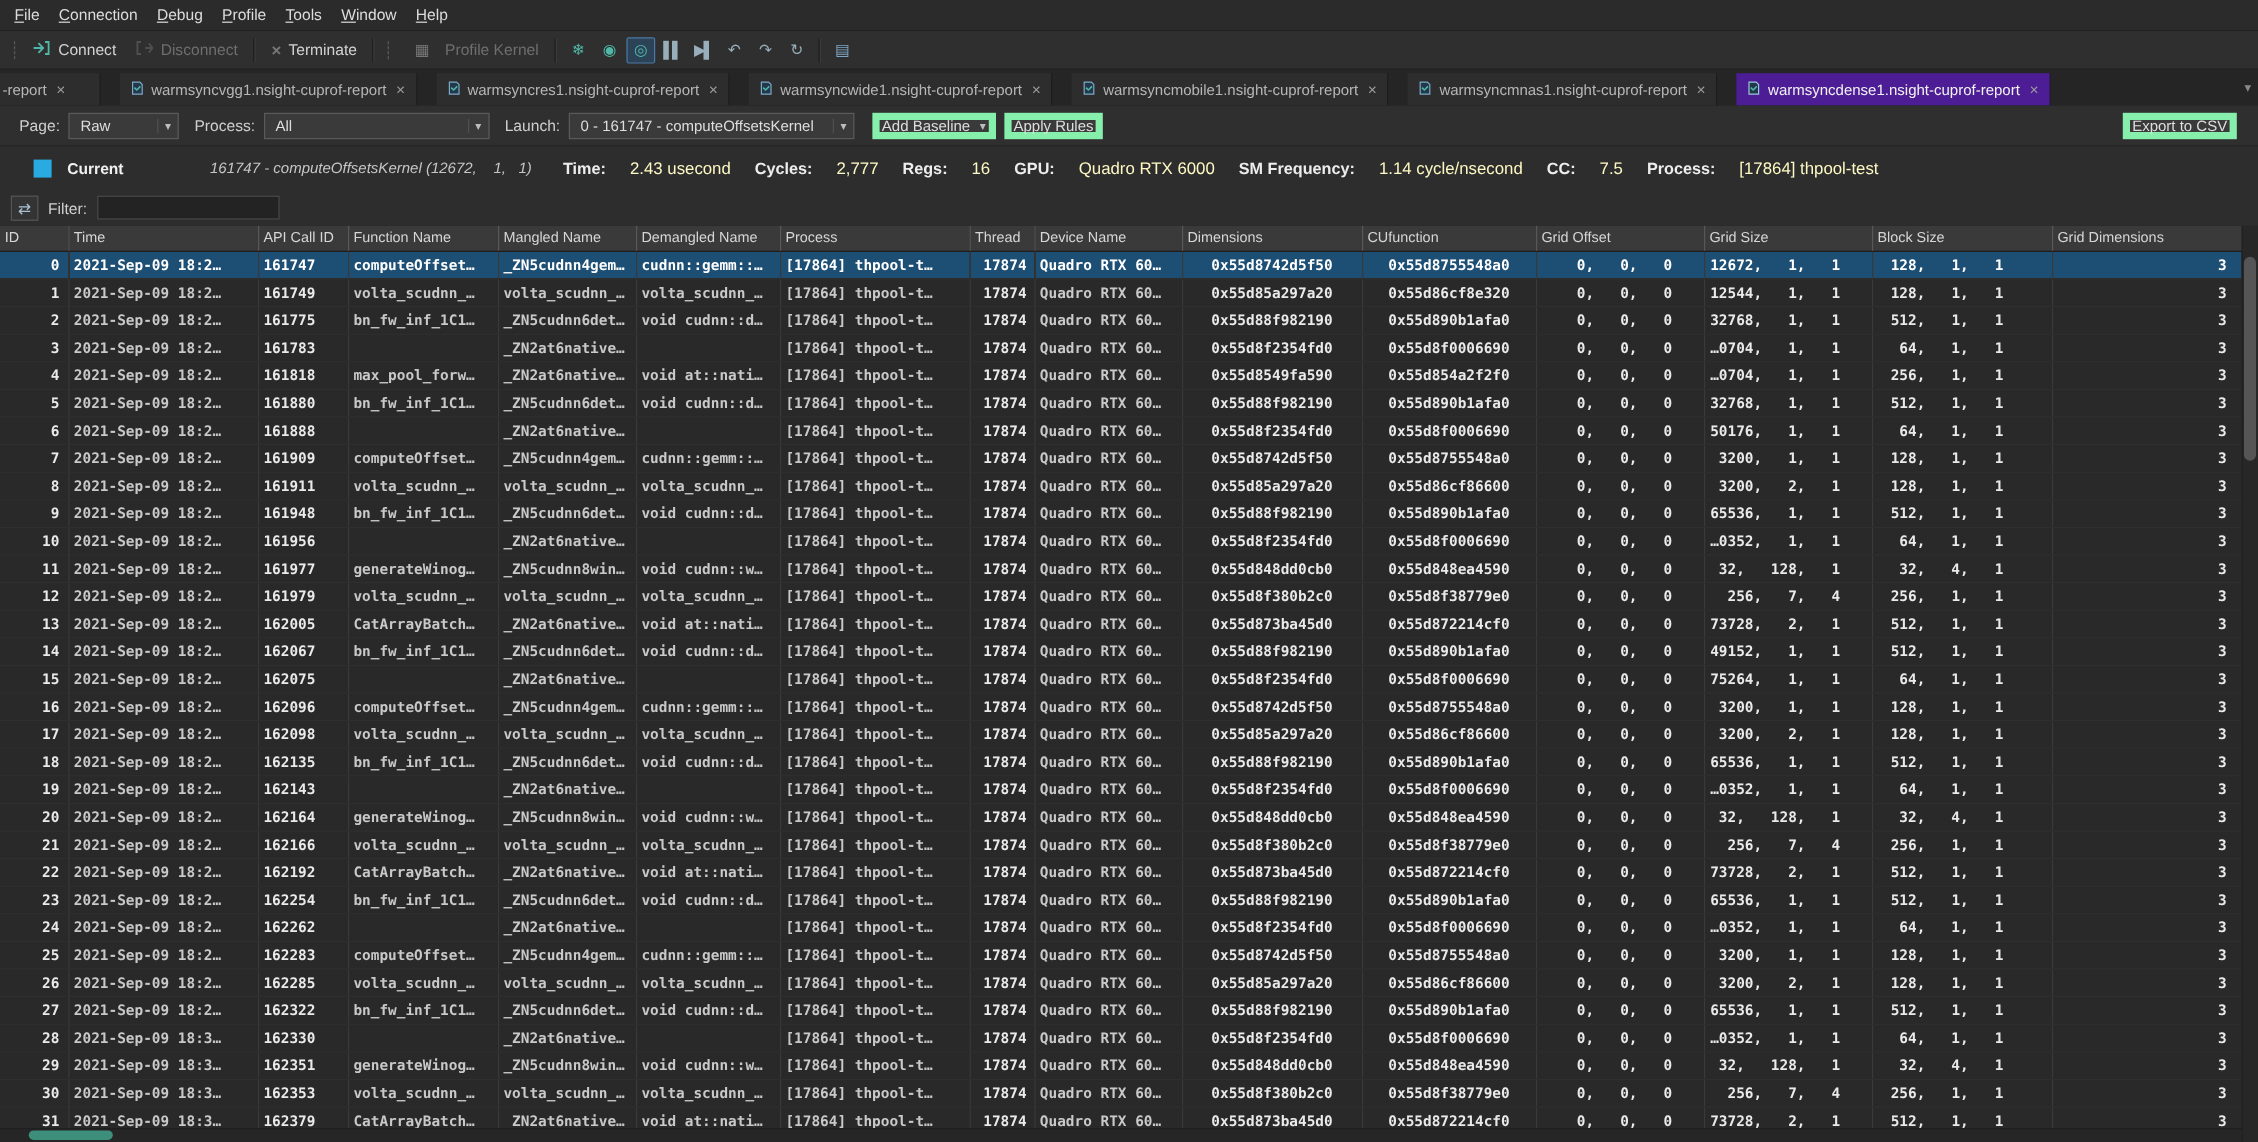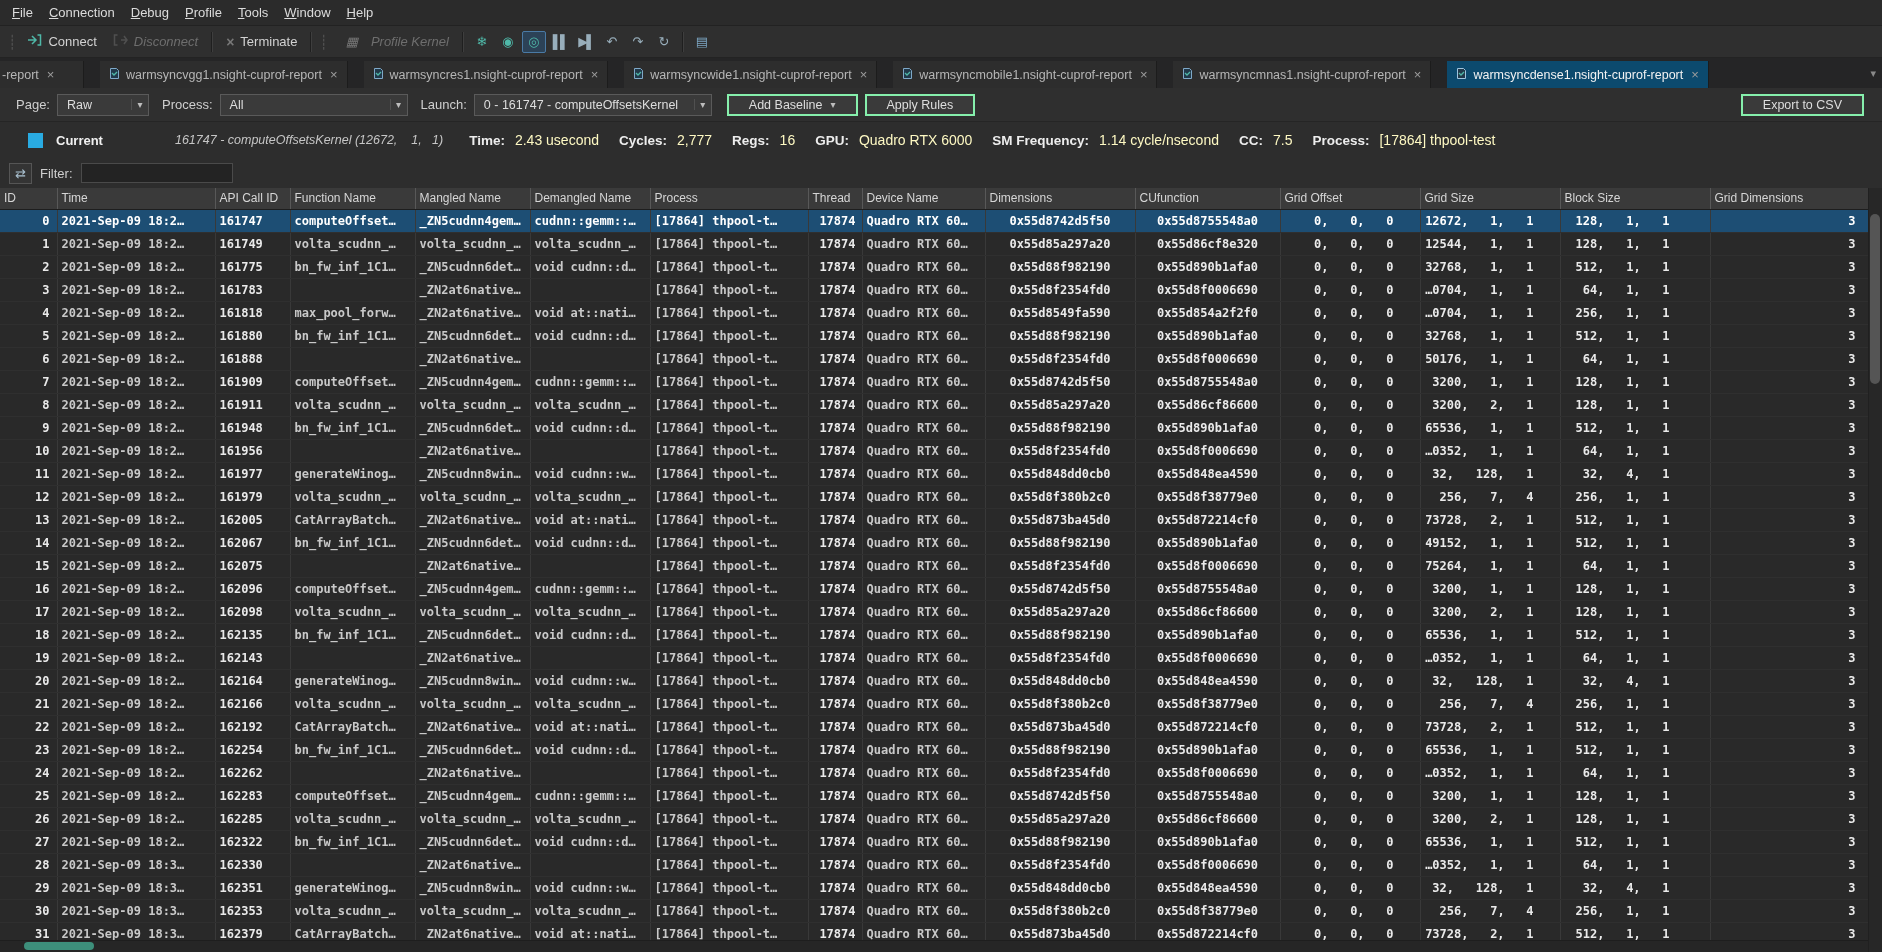--- a/index.html
+++ b/index.html
@@ -11,60 +11,60 @@
   .menubar { height:26px; background:#2b2b2b; border-bottom:1px solid #222;
              display:flex; align-items:center; padding-left:4px; }
   .menu-item { color:#dcdcdc; font-size:13px; padding:4px 8px; cursor:default; }
   .menu-item u { text-decoration:underline; }
 
   
   .toolbar { height:32px; background:#2f2f2f; border-bottom:1px solid #232323;
              display:flex; align-items:center; padding:0 6px; }
   .grip { color:#565656; font-size:14px; margin:0 4px 0 2px; letter-spacing:-1px; }
   .tbtn { display:flex; align-items:center; gap:6px; color:#d2d2d2; font-size:13px; padding:4px 8px; }
-  .tbtn.disabled { color:#6e6e6e;font-style:italic; }
+  .tbtn.disabled { color:#6e6e6e; }
   .tbtn.disabled svg { opacity:.45; }
   .tsep { width:0; height:20px; border-left:1px solid #1f1f1f; border-right:1px solid #3e3e3e; margin:0 5px; }
   .ticon { min-width:24px; height:22px; display:flex; align-items:center; justify-content:center;
            font-size:13px; color:#98aebb; margin:0 1px; }
   .ticon.teal { color:#4fb8a8; }
   .ticon.boxed { border:1px solid #4a7aa5; background:#2c4257; border-radius:2px; }
   .xglyph { color:#c75e5e; font-size:14px; font-weight:bold; }
   .xglyph.gray { color:#777; }
 
   
   .tabbar { height:30px; background:#252526; display:flex; align-items:flex-end; position:relative; overflow:hidden;gap:16px; }
   .tab { height:27px; display:flex; align-items:center; gap:6px; padding:0 9px;
          background:#2d2d2d; border-right:1px solid #1c1c1c; color:#b6b6b6;
          font-size:12.5px; white-space:nowrap; cursor:default; }
-  .tab.active { background:#0c4a6e; color:#f2f2f2; }
+  .tab.active { background:#4c1d95; color:#f2f2f2; }
   .tab.clipped { width:84px; overflow:hidden; padding-left:2px; }
   .tab-close { color:#9d9d9d; font-size:13px; margin-left:2px; }
   .tab-overflow { position:absolute; right:6px; top:9px; color:#8a8a8a; font-size:11px; }
 
   
   .controlbar { height:34px; background:#2f2f2f; border-bottom:1px solid #252525;
                 display:flex; align-items:center; padding:0 10px; gap:7px; font-size:13px; color:#cfcfcf; }
   .ctl-label { margin-left:6px; }
   .select { height:22px; background:#3a3a3a; border:1px solid #5a5a5a; display:flex; align-items:center;
             font-size:12.5px; color:#dedede; }
   .select .val { padding:0 9px; white-space:nowrap; }
   .select .arr { width:17px; text-align:center; color:#bdbdbd; border-left:1px solid #505050; font-size:10px; }
-  .btn { height:22px; background:#3a3a3a; border:2px solid #86efac; color:#dedede;
-         display:flex; align-items:center; padding:0 20px; font-size:12.5px; white-space:nowrap; }
+  .btn { height:22px; background:#3a3a3a; border:6px solid #86efac; color:#dedede;
+         display:flex; align-items:center; padding:0 2px; font-size:12.5px; white-space:nowrap; }
   .btn .arr { margin-left:8px; font-size:10px; color:#bdbdbd; }
   .spacer { flex:1; }
 
   
   .currentbar { height:36px; display:flex; align-items:center; padding-left:28px; font-size:13px; }
   .swatch { width:15px; height:15px; background:#29abe2; }
   .current-label { font-weight:bold; color:#f0f0f0; margin-left:13px; font-size:13px; }
   .current-kernel { margin-left:72px; color:#c6c6c6; white-space:pre; font-size:12.5px;font-style:italic; }
   .stats { display:flex; margin-left:26px; gap:20px; align-items:baseline; }
-  .stat { display:flex; gap:10px; align-items:baseline; white-space:nowrap; }
+  .stat { display:flex; gap:20px; align-items:baseline; white-space:nowrap; }
   .stat .lbl { font-weight:bold; color:#ededed; font-size:13.5px; }
   .stat .val { color:#fef9c3; font-size:14px; }
 
   
   .filterbar { height:30px; display:flex; align-items:center; padding-left:9px; gap:8px; }
   .filter-icon { width:23px; height:21px; border:1px solid #555; background:#343434; color:#a9c0d0;
                  display:flex; align-items:center; justify-content:center; font-size:13px; }
   .filter-label { color:#cfcfcf; font-size:13px; }
   .filter-input { width:152px; height:20px; background:#232323; border:1px solid #4a4a4a; color:#ddd;
                   font-size:12px; padding:0 5px; font-family:"Liberation Sans", sans-serif; outline:none; }

